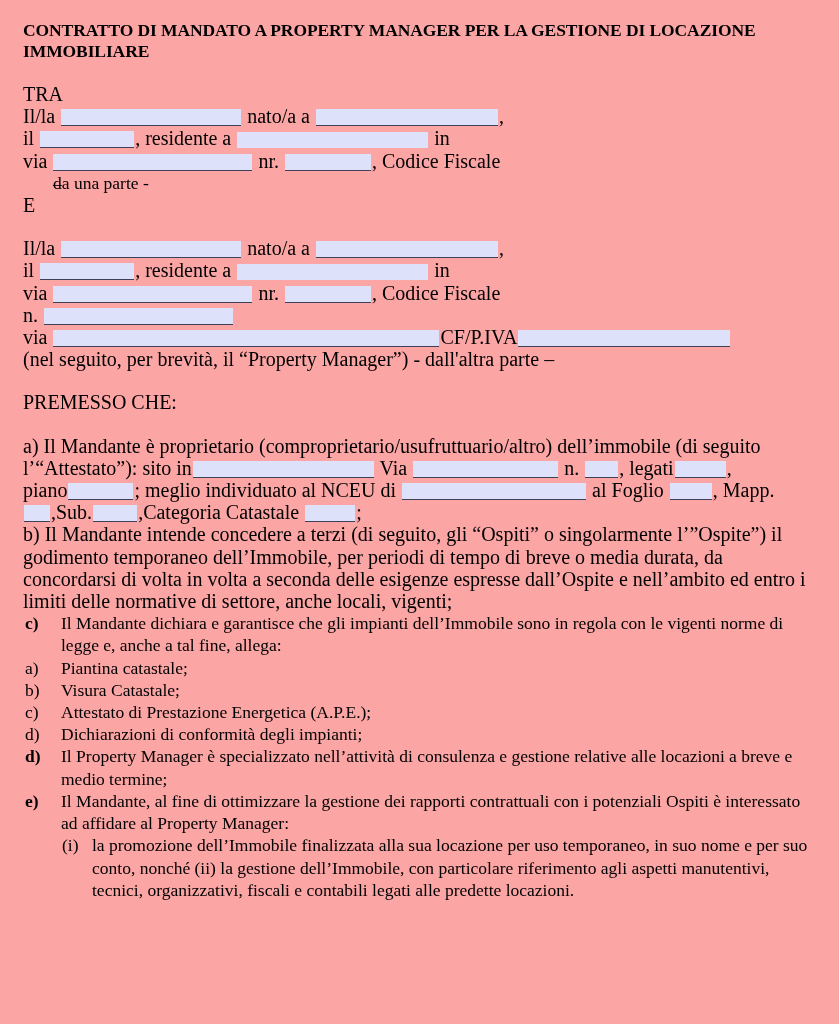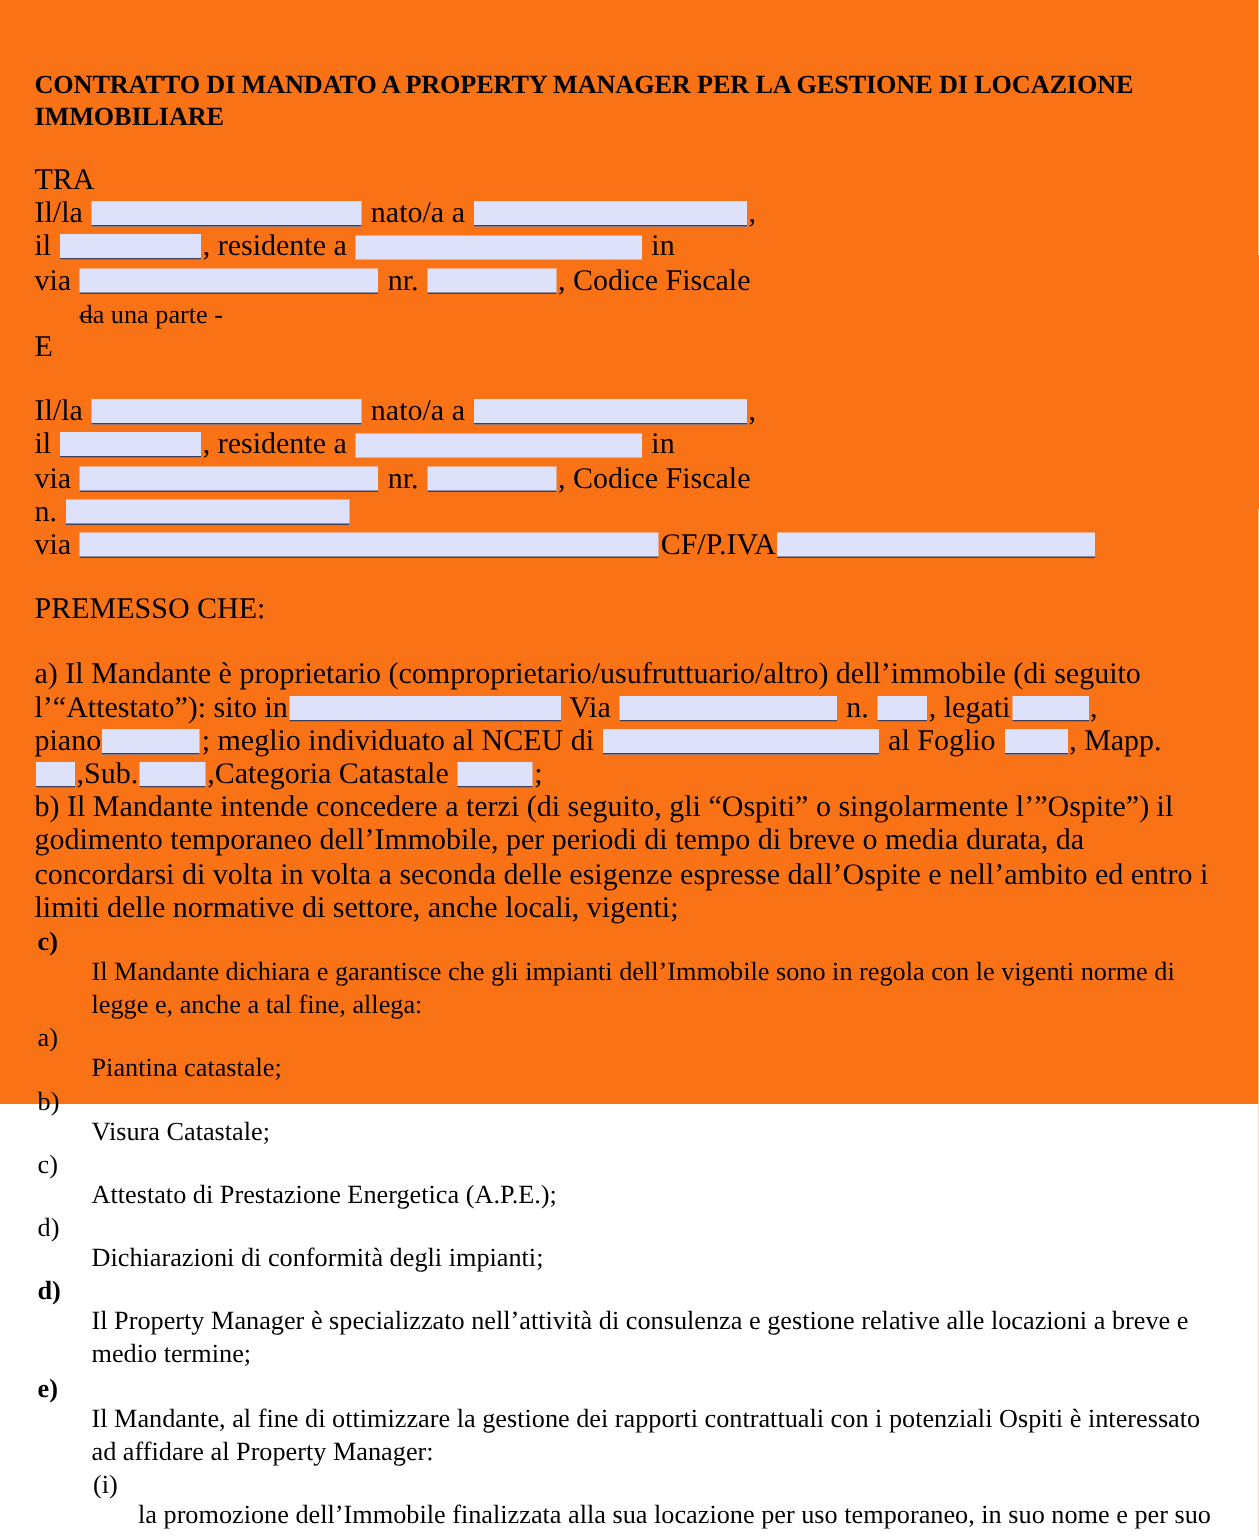--- a/index.html
+++ b/index.html
@@ -11,24 +11,24 @@
   body {
     width: 839px;
     height: 1024px;
     overflow: hidden;
     font-family: "Liberation Serif", "DejaVu Serif", serif;
     color: #000000;
   }
   .page {
     position: relative;
     width: 839px;
-    height: 736px;
+    height: 1024px;
     box-sizing: border-box;
-    padding: 46px 22px 0 23px;
-    background: #f97316;
+    padding: 20px 22px 0 23px;
+    background: #fca5a5;
   }
 
   
   .doc-title {
     font-size: 17.5px;
     line-height: 21px;
     font-weight: bold;
     margin: 0 0 0 0;
     letter-spacing: -0.1px;
     max-width: 790px;
@@ -64,21 +64,21 @@
     display: flex;
     margin: 0;
   }
   .lst .mk {
     flex: 0 0 auto;
     width: 38px;
     padding-left: 2px;
     box-sizing: border-box;
   }
   .lst .mk.b { font-weight: bold; }
-  .lst .bd { flex: 1 1 auto; margin-top: 20px; }
+  .lst .bd { flex: 1 1 auto; }
 
   .lst.sub { padding-left: 37px; }
   .lst.sub .mk { width: 32px; }
 
   .dash-line {
     font-size: 17.5px;
     line-height: 22.2px;
     display: flex;
   }
   .dash-line .mk { flex: 0 0 auto; width: 30px; padding-left: 30px; box-sizing: border-box; }
@@ -152,20 +152,21 @@
   </div>
 
 
 
 
   <div class="para">
     <span>via</span>
     <span class="fld ul" style="width:386px"></span><span>CF/P.IVA</span><span class="fld ul" style="width:212px"></span>
   </div>
 
+  <div class="para">(nel seguito, per brevità, il “Property Manager”) - dall'altra parte –</div>
 
   <div class="gap-md"></div>
 
   <div class="para">PREMESSO CHE:</div>
 
   <div class="gap-md"></div>
 
   <div class="para">
     <span>a)</span>
     <span>Il Mandante è proprietario (comproprietario/usufruttuario/altro) dell’immobile (di seguito</span>

